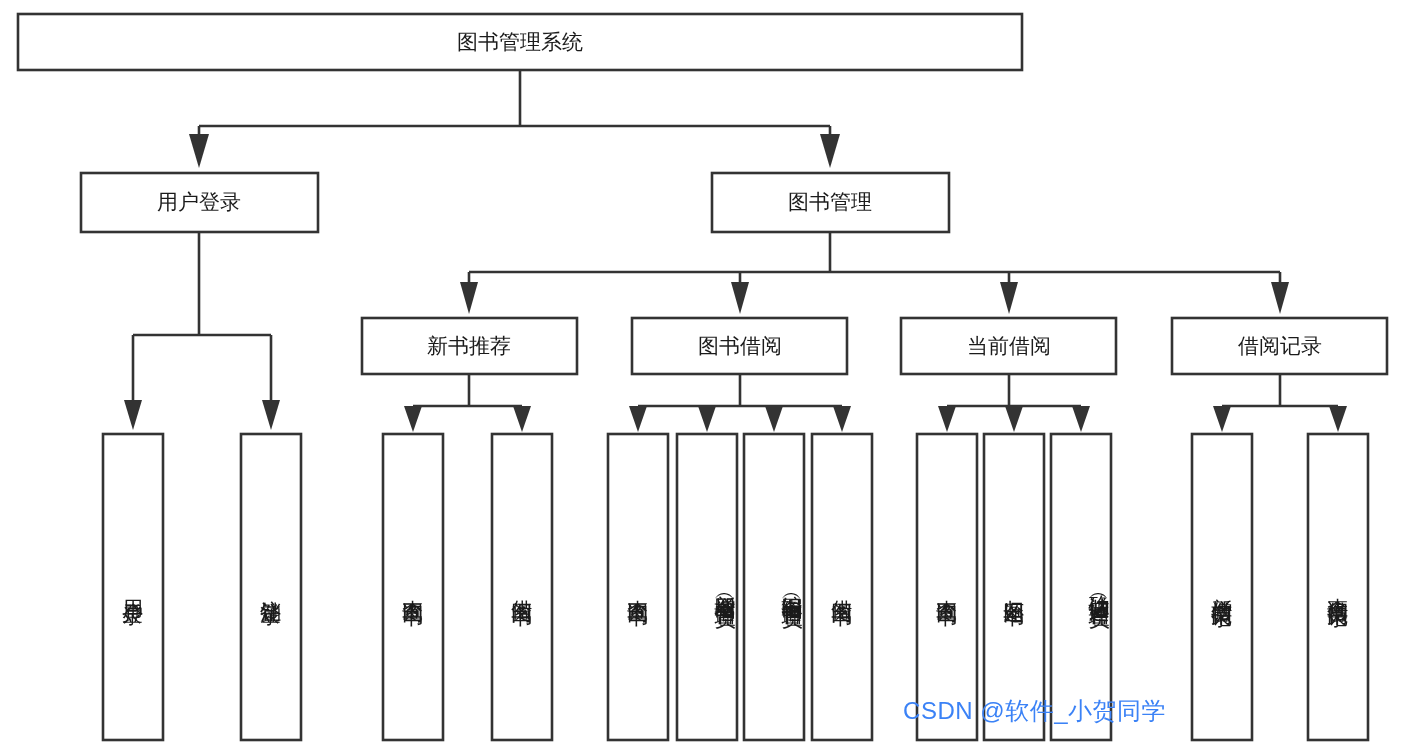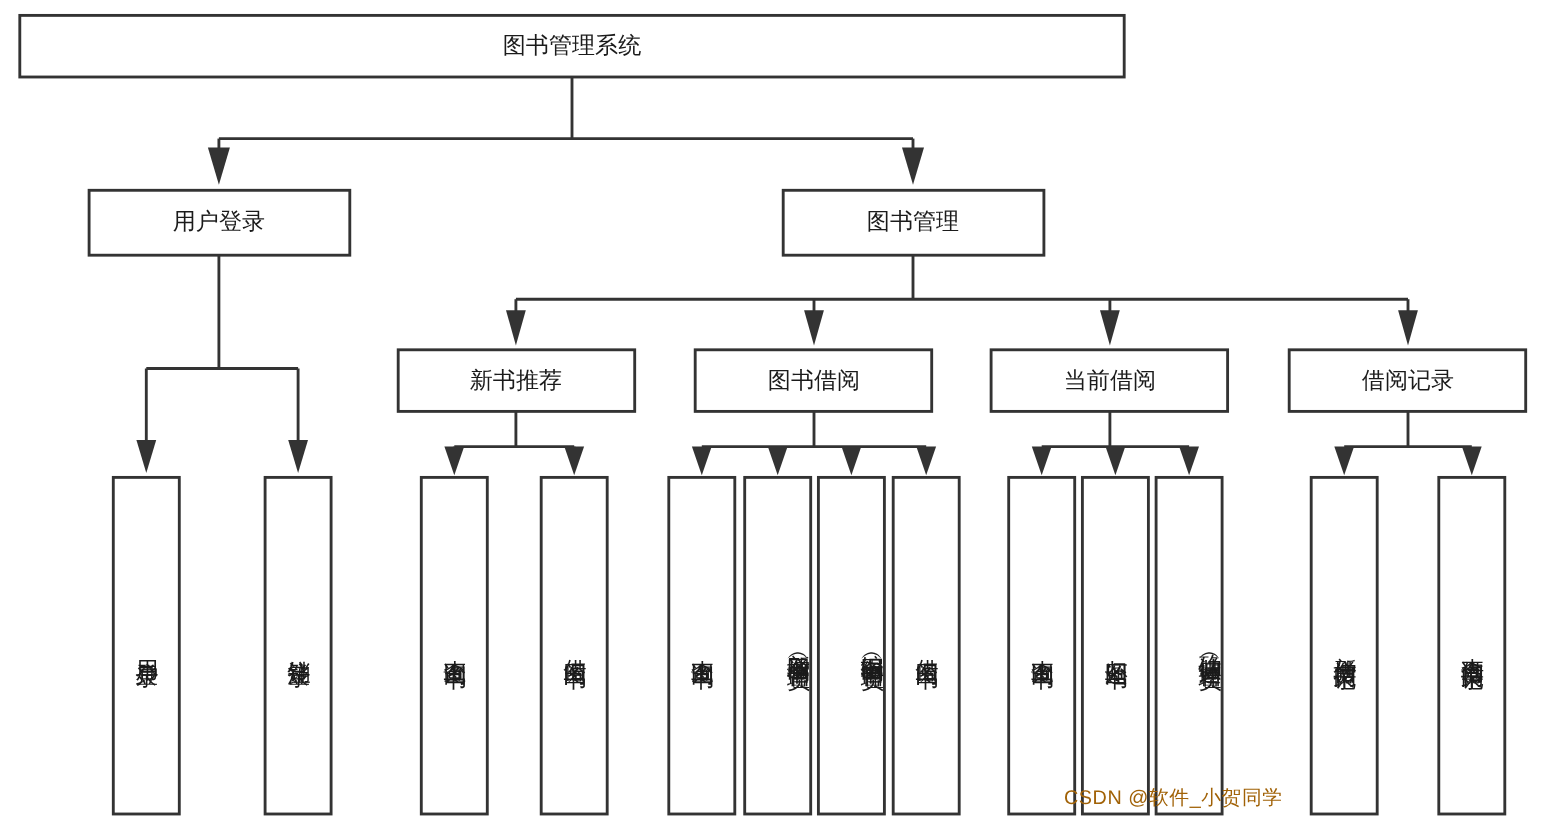--- a/index.html
+++ b/index.html
@@ -59,24 +59,24 @@
     font-size: 21px;
     line-height: 1.12;
     letter-spacing: 2px;
     color: #1b1b1b;
     pointer-events: none;
     white-space: nowrap;
   }
   .watermark {
     position: absolute;
     right: 8px;
-    bottom: 10px;
-    font-family: "Liberation Sans", "DejaVu Sans", sans-serif;
-    font-size: 18px;
-    color: #a16207;
+    bottom: 20px;
+    font-family: "Liberation Sans", "DejaVu Sans", sans-serif;
+    font-size: 24px;
+    color: #3b82f6;
     letter-spacing: 0.5px;
     user-select: none;
   }
 </style>
 </head>
 <body>
 
 <div id="diagram-root">
 
   <svg id="tree-svg" viewBox="0 0 1405 747">

